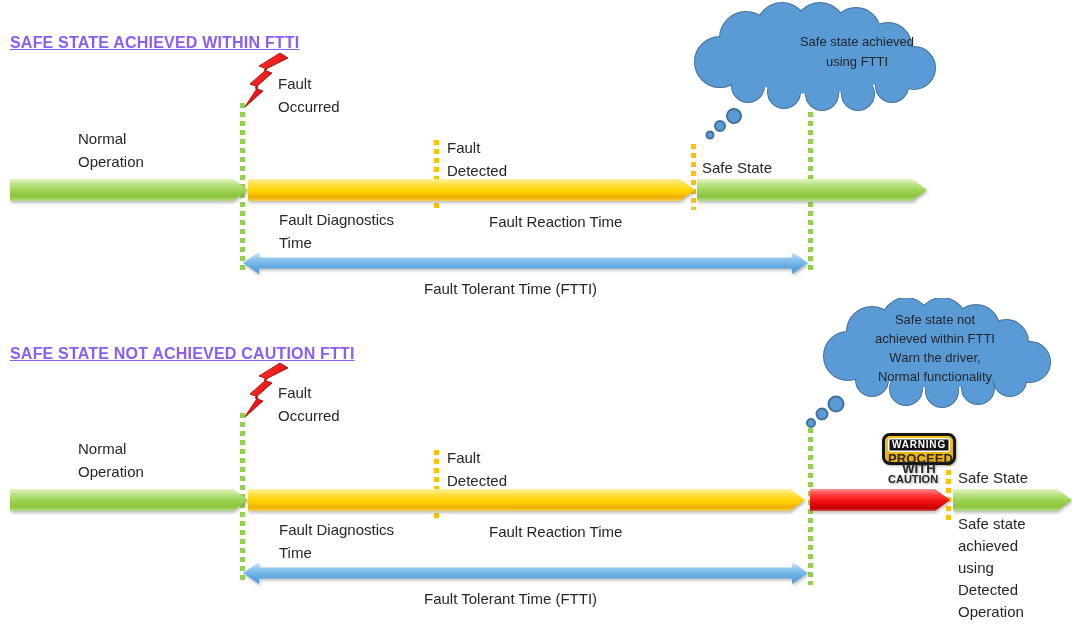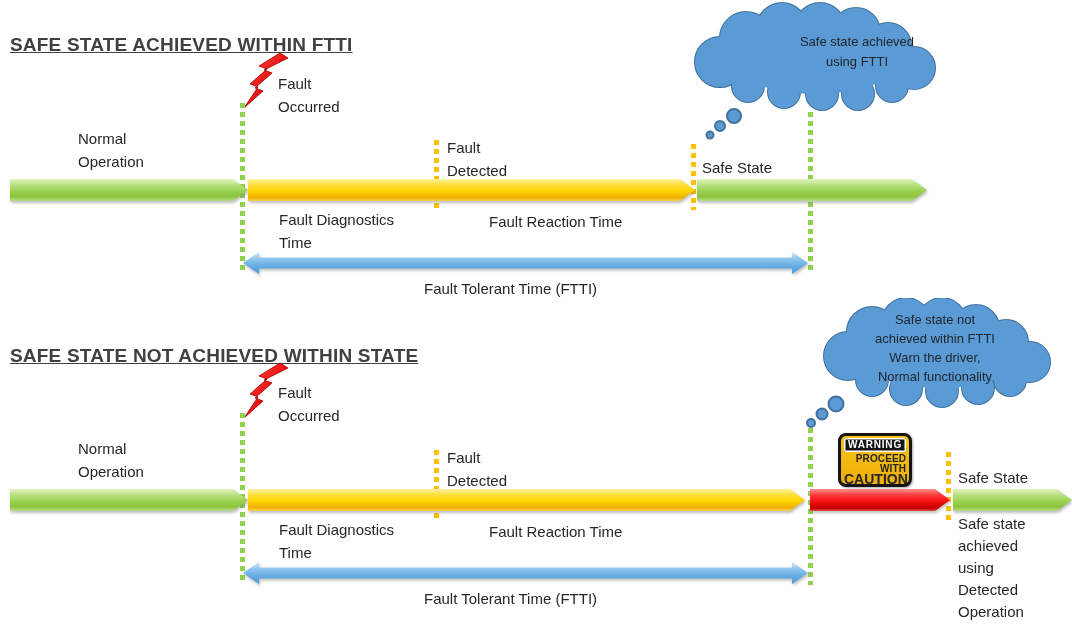--- a/index.html
+++ b/index.html
@@ -1,41 +1,41 @@
 <!DOCTYPE html>
 <html><head>
 <meta charset="utf-8">
 <style>
   html,body{margin:0;padding:0;background:#ffffff;}
   .canvas{position:relative;width:1072px;height:632px;background:#ffffff;overflow:hidden;
           font-family:"Liberation Sans",sans-serif;color:#262626;}
-  .title{position:absolute;font-size:19px;font-weight:bold;color:#404040;
+  .title{position:absolute;font-size:16px;font-weight:bold;color:#8b5cf6;
          text-decoration:underline;white-space:nowrap;letter-spacing:.2px;}
   .lbl{position:absolute;font-size:15px;line-height:23px;white-space:nowrap;display:flex;flex-direction:column;}
   .lbl span{display:block;}
   .dotv{position:absolute;width:5px;}
   .dot-green{background:repeating-linear-gradient(to bottom,#92D050 0 5px,transparent 5px 9px);}
   .dot-orange{background:repeating-linear-gradient(to bottom,#FFC000 0 5px,transparent 5px 9px);}
   .arrow-wrap{position:absolute;filter:drop-shadow(1px 2px 1.5px rgba(110,110,110,.45));}
   .arrow{width:100%;height:100%;clip-path:polygon(0 0,calc(100% - 15px) 0,100% 50%,calc(100% - 15px) 100%,0 100%);}
   .dbl{width:100%;height:100%;clip-path:polygon(0 50%,16px 0,16px 25%,calc(100% - 16px) 25%,calc(100% - 16px) 0,100% 50%,calc(100% - 16px) 100%,calc(100% - 16px) 75%,16px 75%,16px 100%);}
   .grad-green{background:linear-gradient(to bottom,#e4f4c0 0%,#b9e183 26%,#9bd14f 55%,#8cc43e 80%,#b7de87 100%);}
   .grad-yellow{background:linear-gradient(to bottom,#fff1a2 0%,#ffe040 25%,#ffd400 55%,#eeb000 84%,#f7d052 100%);}
   .grad-red{background:linear-gradient(to bottom,#ff9090 0%,#ff3a3a 28%,#ef0c0c 60%,#c20000 88%,#e05050 100%);}
   .grad-blue{background:linear-gradient(to bottom,#d9edfb 0%,#90c7ef 30%,#60a9e1 68%,#4e9bd6 100%);}
   .cloud-text{position:absolute;font-size:13px;line-height:20px;text-align:center;color:#20262e;}
   .cloud-text.small{line-height:19px;}
   .svgabs{position:absolute;}
-  .warn-sign{position:absolute;width:74px;height:54px;background:linear-gradient(to bottom,#f7c51a,#edae06);
+  .warn-sign{position:absolute;width:74px;height:32px;background:linear-gradient(to bottom,#f7c51a,#edae06);
              border:3px solid #141414;border-radius:8px;box-sizing:border-box;padding:2px 3px;
-             filter:drop-shadow(1px 1px 1px rgba(90,90,90,.5));}
+             filter:drop-shadow(1px 1px 1px rgba(90,90,90,.5));margin-left:44px;}
   .warn-band{background:#141414;color:#fff;box-shadow:inset 0 0 0 1.5px #fff;border-radius:2px;
              font-size:10px;font-weight:bold;text-align:center;letter-spacing:.8px;line-height:14px;height:14px;}
-  .warn-l2{font-size:10px;font-weight:bold;text-align:right;line-height:10px;margin-top:2px;letter-spacing:.1px;}
-  .warn-l3{font-size:14px;font-weight:bold;text-align:right;line-height:10px;}
+  .warn-l2{font-size:13px;font-weight:bold;text-align:center;line-height:10px;margin-top:2px;letter-spacing:.1px;}
+  .warn-l3{font-size:11px;font-weight:bold;text-align:left;line-height:10px;}
 </style>
 </head>
 <body>
 
 <div class="canvas">
 
   <svg width="0" height="0" style="position:absolute">
     <defs>
       <linearGradient id="boltGrad" x1="0" y1="0" x2="1" y2="1">
         <stop offset="0" stop-color="#ff5a4a"></stop>
@@ -135,21 +135,21 @@
         <ellipse cx="130" cy="58" rx="85" ry="34"></ellipse>
       </g>
     </svg>
     <div class="cloud-text" style="left:742px;top:32px;width:230px">
       <span>Safe state achieved</span><br>
       <span>using FTTI</span>
     </div>
   </div>
 
   <div>
-    <div class="title" style="left:10px;top:345px">SAFE STATE NOT ACHIEVED WITHIN STATE</div>
+    <div class="title" style="left:10px;top:345px">SAFE STATE NOT ACHIEVED CAUTION FTTI</div>
 
     <svg class="svgabs" style="left:243px;top:362px" width="46" height="58" viewBox="0 0 46 58">
       <path d="M37 1 L16 14 L24 17 L7 32 L15 35 L1 56 L20 39 L12 36 L29 21 L21 18 L45 6 Z" fill="url(#boltGrad)" stroke="#9c0000" stroke-width="0.8"></path>
     </svg>
 
     <div class="lbl" style="left:278px;top:381px">
       <span>Fault</span>
       <span>Occurred</span>
     </div>
 

